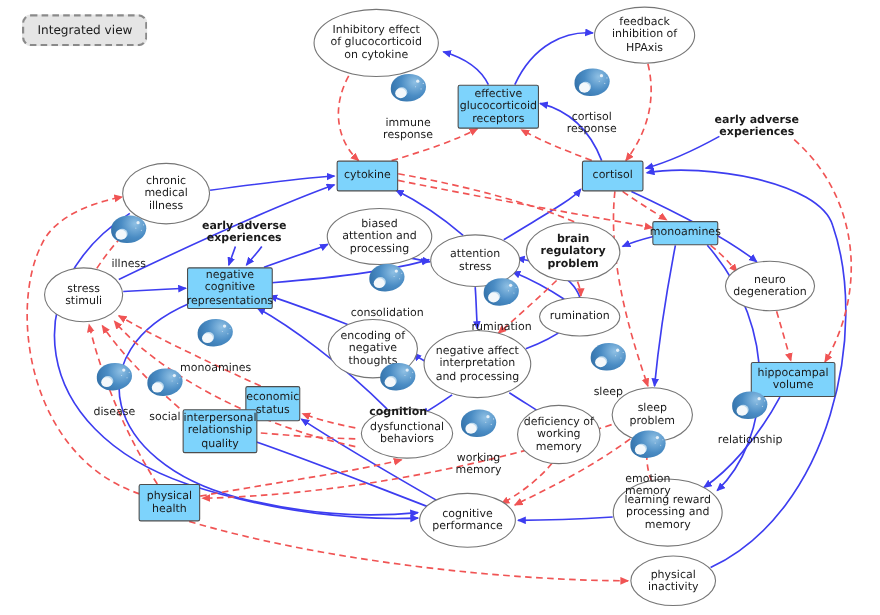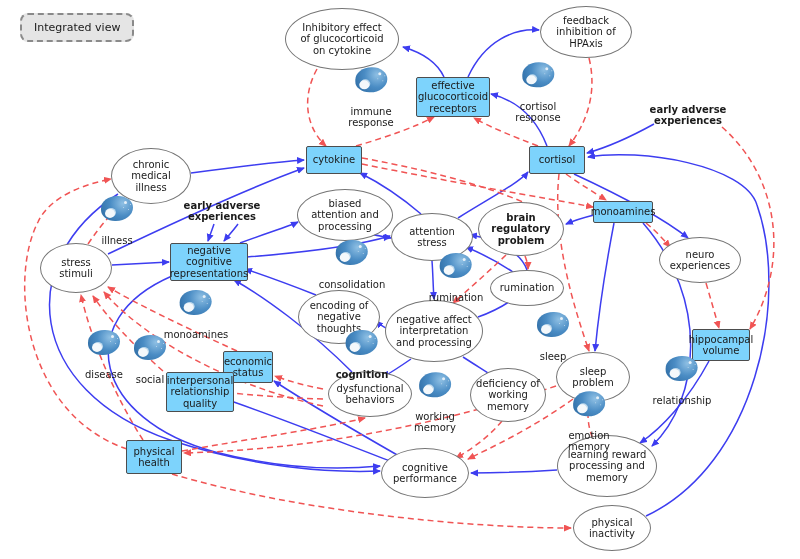--- a/index.html
+++ b/index.html
@@ -128,21 +128,21 @@
       <div class="node ellipse" style="left: 345px; top: 215px; width: 96px; height: 52px;">biased
 attention and
 processing</div>
       <div class="node ellipse" style="left: 432px; top: 237px; width: 82px; height: 48px;">attention
 stress</div>
       <div class="node ellipse bold" style="left: 521px; top: 229px; width: 86px; height: 54px;">brain
 regulatory
 problem</div>
       <div class="node rect" style="left: 623px; top: 212px; width: 60px; height: 22px;">monoamines</div>
       <div class="node ellipse" style="left: 700px; top: 260px; width: 82px; height: 46px;">neuro
-experiences</div>
+degeneration</div>
       <div class="node ellipse" style="left: 76px; top: 268px; width: 72px; height: 50px;">stress
 stimuli</div>
       <div class="node rect" style="left: 209px; top: 262px; width: 78px; height: 38px;">negative
 cognitive
 representations</div>
       <div class="node ellipse" style="left: 527px; top: 288px; width: 74px; height: 36px;">rumination</div>
       <div class="node ellipse" style="left: 339px; top: 317px; width: 82px; height: 54px;">encoding of
 negative
 thoughts</div>
       <div class="node ellipse" style="left: 434px; top: 331px; width: 98px; height: 62px;">negative affect
@@ -153,21 +153,21 @@
       <div class="node rect" style="left: 200px; top: 392px; width: 68px; height: 40px;">interpersonal
 relationship
 quality</div>
       <div class="node ellipse" style="left: 370px; top: 394px; width: 84px; height: 46px;">dysfunctional
 behaviors</div>
       <div class="node ellipse" style="left: 508px; top: 395px; width: 76px; height: 54px;">deficiency of
 working
 memory</div>
       <div class="node ellipse" style="left: 593px; top: 377px; width: 74px; height: 50px;">sleep
 problem</div>
-      <div class="node rect" style="left: 721px; top: 345px; width: 58px; height: 32px;">hippocampal
+      <div class="node rect" style="left: 721px; top: 345px; width: 77px; height: 32px;">hippocampal
 volume</div>
       <div class="node ellipse" style="left: 607px; top: 466px; width: 100px; height: 62px;">learning reward
 processing and
 memory</div>
       <div class="node ellipse" style="left: 425px; top: 473px; width: 88px; height: 50px;">cognitive
 performance</div>
       <div class="node rect" style="left: 154px; top: 457px; width: 56px; height: 34px;">physical
 health</div>
       <div class="node ellipse" style="left: 612px; top: 528px; width: 78px; height: 46px;">physical
 inactivity</div>

